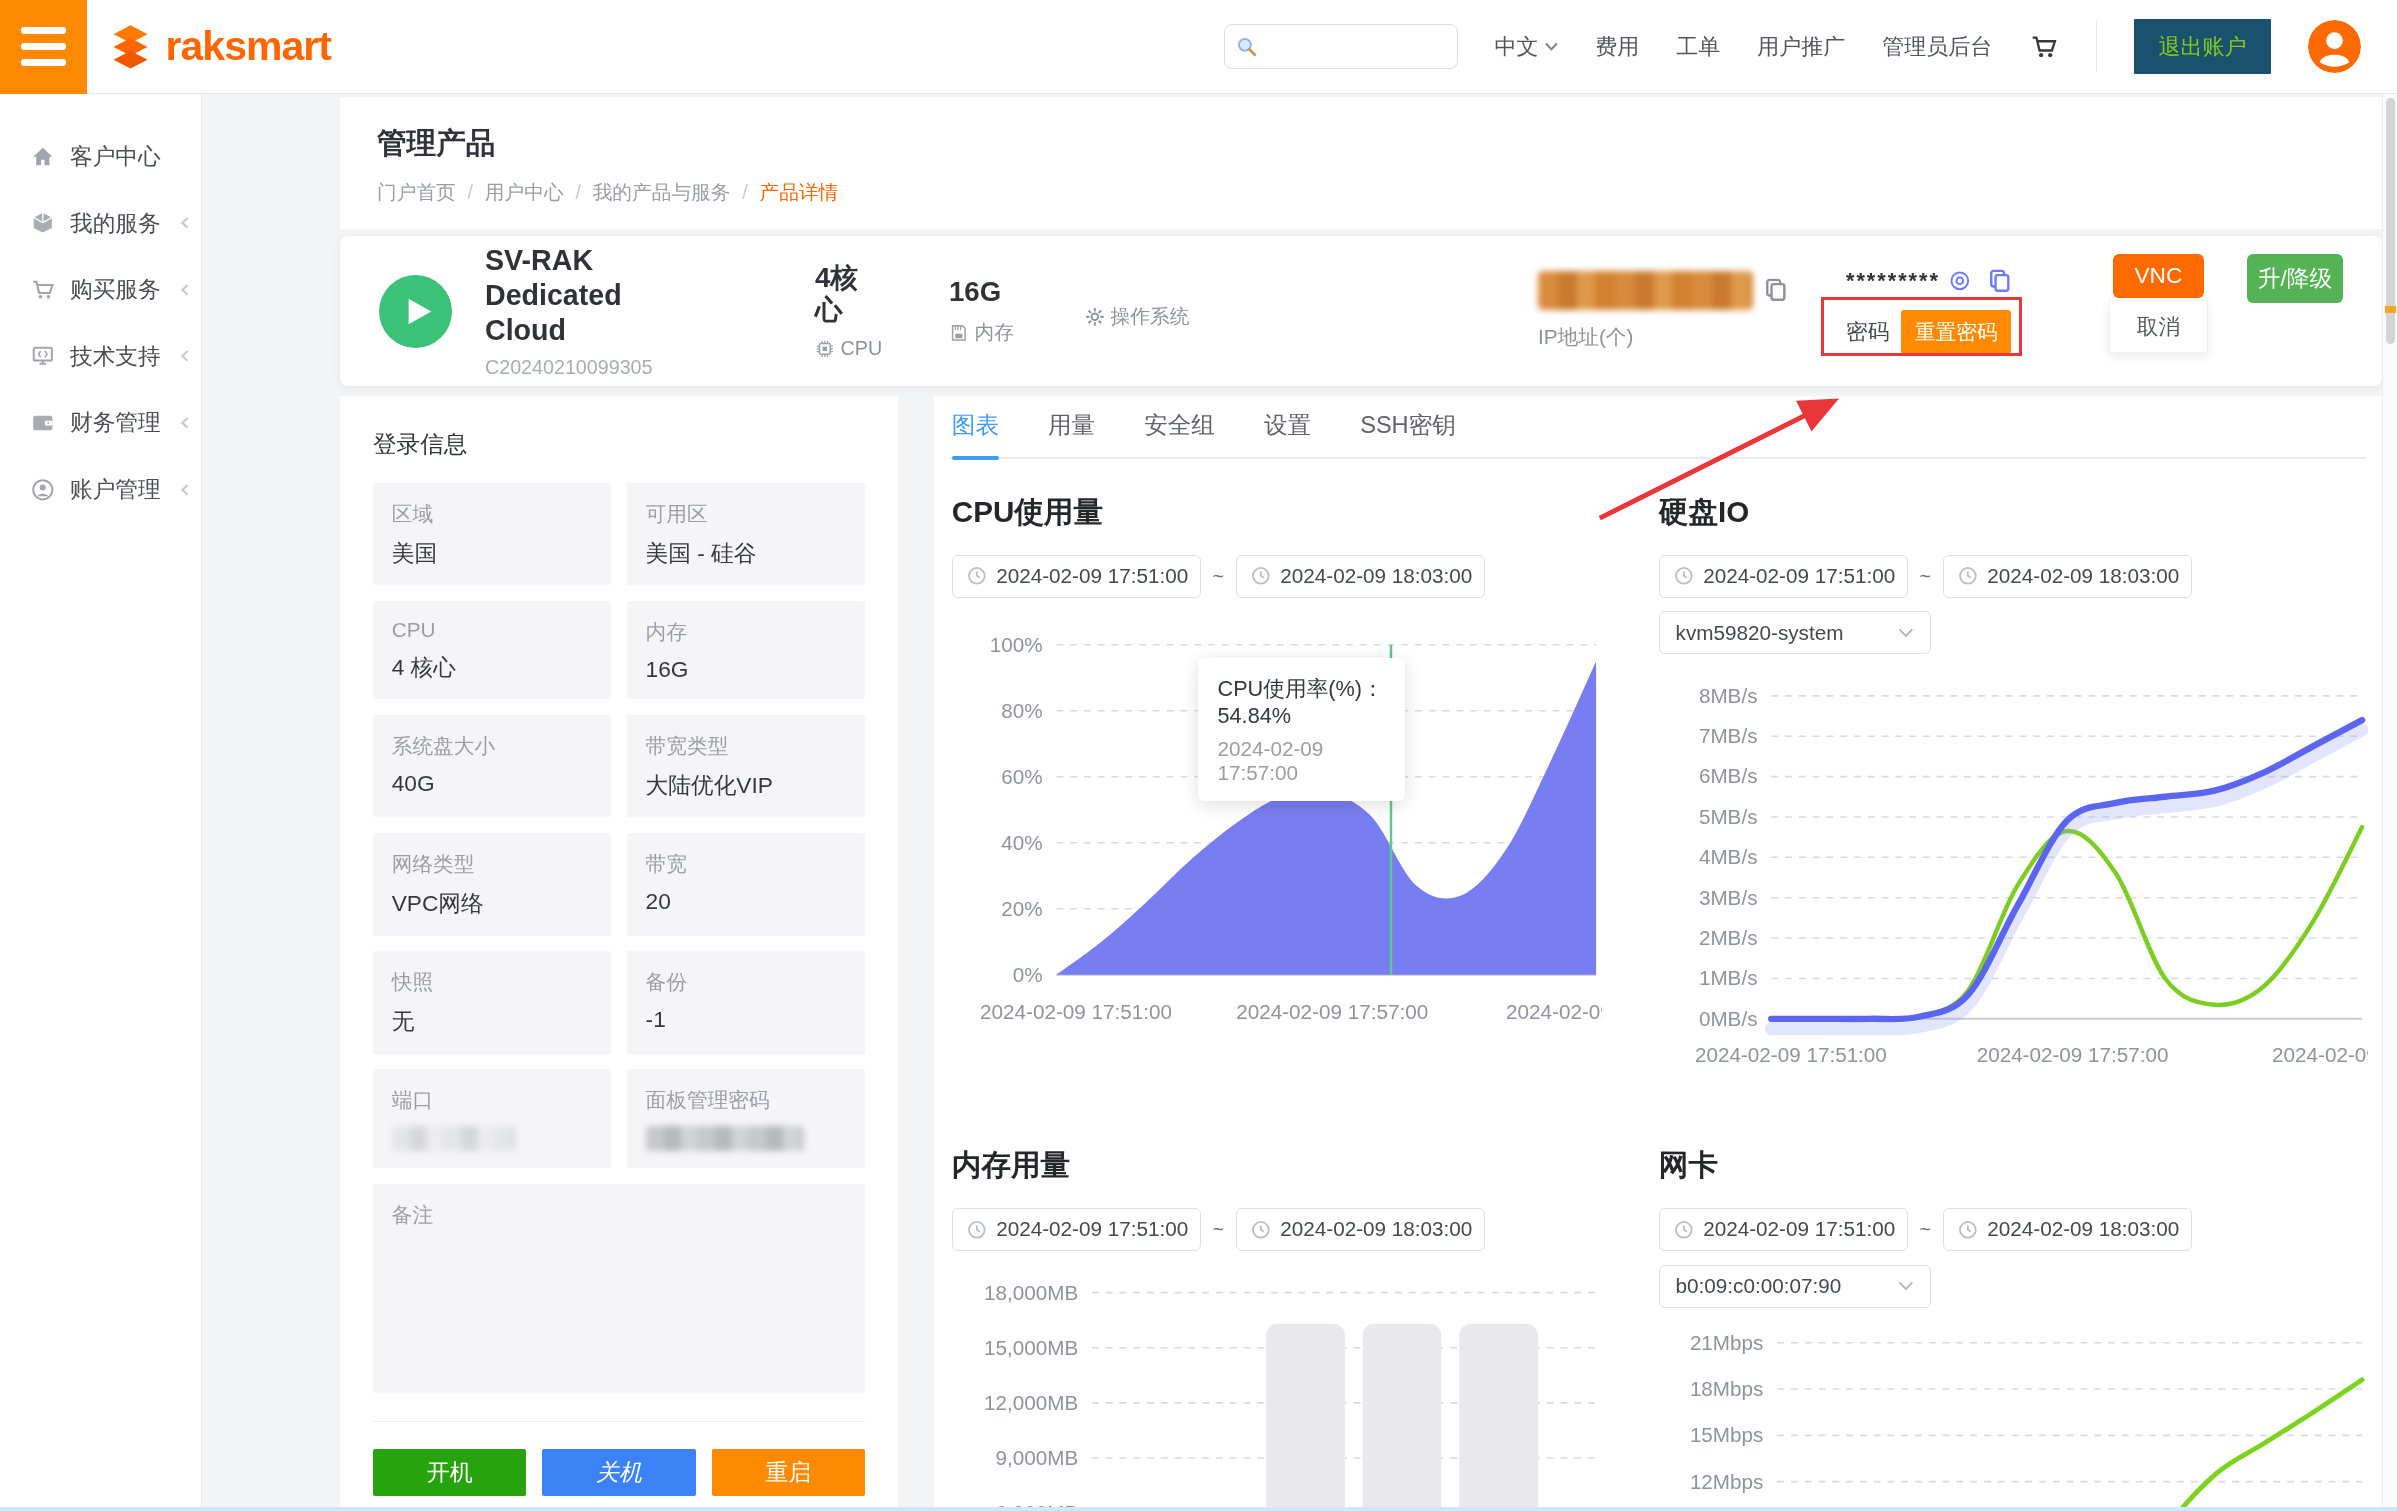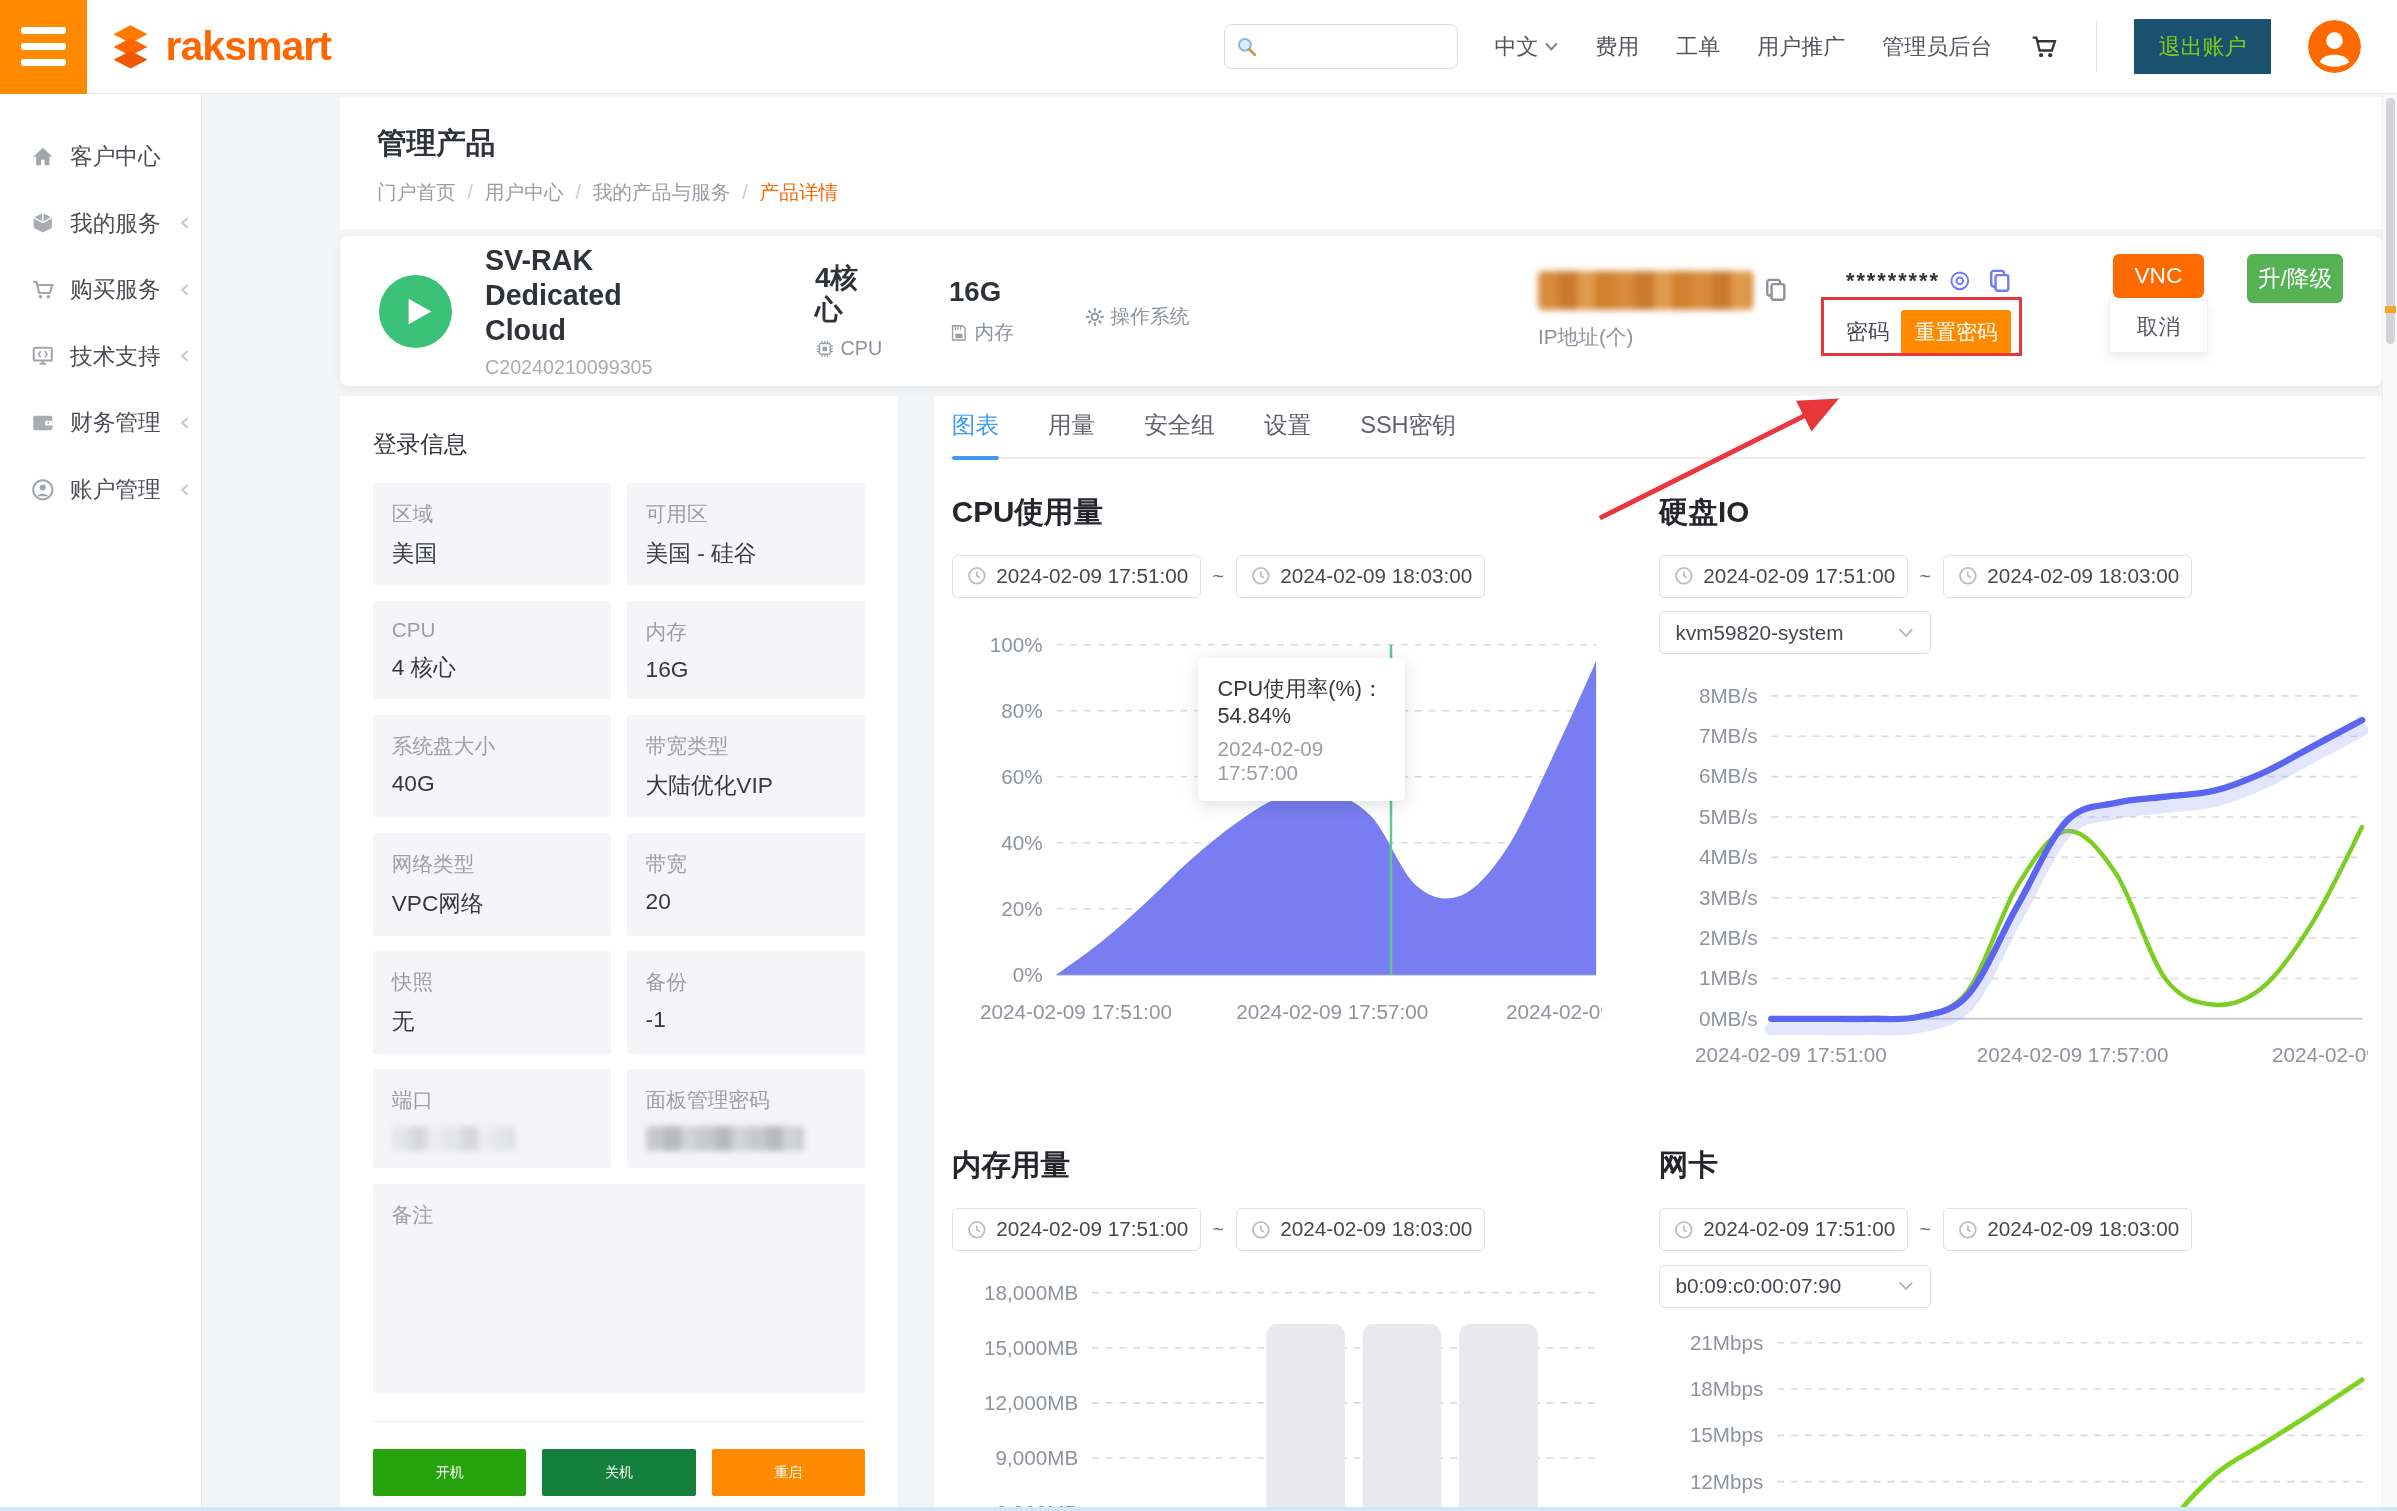--- a/index.html
+++ b/index.html
@@ -60,21 +60,21 @@
 .tiles{display:grid;grid-template-columns:1fr 1fr;gap:15.8px}
 .tile{background:#f5f5f7;padding:16.7px 18.7px;border-radius:2px;min-height:95px}
 .tile .t-lbl{font-size:20.7px;color:#9b9ea5}
 .tile .t-val{font-size:22.7px;color:#35383d;margin-top:9.9px}
 .tile.note{grid-column:1/3;height:209px}
 .redact{height:25.6px;border-radius:3.9px;margin-top:11.8px;filter:blur(3px)}
 .redact.light{width:123px;background:repeating-linear-gradient(90deg,#e4e5e8 0 17.7px,#d6d7da 17.7px 35px,#ececee 35px 51px)}
 .redact.dark{width:158px;background:repeating-linear-gradient(90deg,#c7c8cc 0 17.7px,#b8b9bd 17.7px 35px,#d2d3d6 35px 51px)}
 .l-div{border-top:1px solid #ededf0;margin:27.6px 0}
 .actions{display:grid;grid-template-columns:1fr 1fr 1fr;gap:15.8px}
-.act-btn{height:47px;border:none;border-radius:2px;color:#fff;font-size:14px;cursor:pointer;font-family:inherit}
+.act-btn{height:47px;border:none;border-radius:2px;color:#fff;font-size:23px;cursor:pointer;font-family:inherit}
 
 .card-main{left:934px;top:396px;width:1448px;height:1115px;padding:0 15.8px;overflow:hidden}
 .tabs{display:flex;gap:49px;height:63px;align-items:center;border-bottom:2px solid #ececef;padding-left:2px}
 .tab{position:relative;height:63px;line-height:61px;font-size:23.6px;color:#5f6268;cursor:pointer;white-space:nowrap}
 .tab.active{color:#3e9cf5}
 .tab.active::after{content:"";position:absolute;left:0;bottom:-2px;width:100%;height:3.9px;background:#3e9cf5;border-radius:2px}
 .charts-grid{margin-top:33px;display:grid;grid-template-columns:650px 709px;column-gap:57px;row-gap:59px;padding-left:2px}
 .chart-section h2{font-size:29.6px;font-weight:bold;color:#24262a;margin-bottom:21.7px}
 .date-row{display:flex;align-items:center;gap:11.8px}
 .date-box{width:249px;height:43px;border:1px solid #dcdfe6;border-radius:5.9px;display:flex;align-items:center;gap:9.9px;padding:0 13.8px;font-size:20.7px;color:#45484d;background:#fff;cursor:pointer;white-space:nowrap}
@@ -400,21 +400,21 @@
         <div class="t-lbl">面板管理密码</div>
         <div class="redact dark"></div>
       </div>
       <div class="tile note">
         <div class="t-lbl">备注</div>
       </div>
     </div>
   <div class="l-div"></div>
   <div class="actions" id="actions">
       <button class="act-btn" style="background: rgb(39, 163, 13);">开机</button>
-      <button class="act-btn" style="background: #15803d;">关机</button>
+      <button class="act-btn" style="background: #3b82f6; font-style: italic;">关机</button>
       <button class="act-btn" style="background: rgb(255, 138, 0);">重启</button>
       <button class="act-btn" style="background: rgb(255, 138, 0);">硬关机</button>
       <button class="act-btn" style="background: rgb(255, 138, 0);">硬重启</button>
       <button class="act-btn" style="background: rgb(255, 138, 0);">重装系统</button>
     </div>
 
 </div>
 
 <div class="card card-main">
   <div class="tabs" id="tabs">

